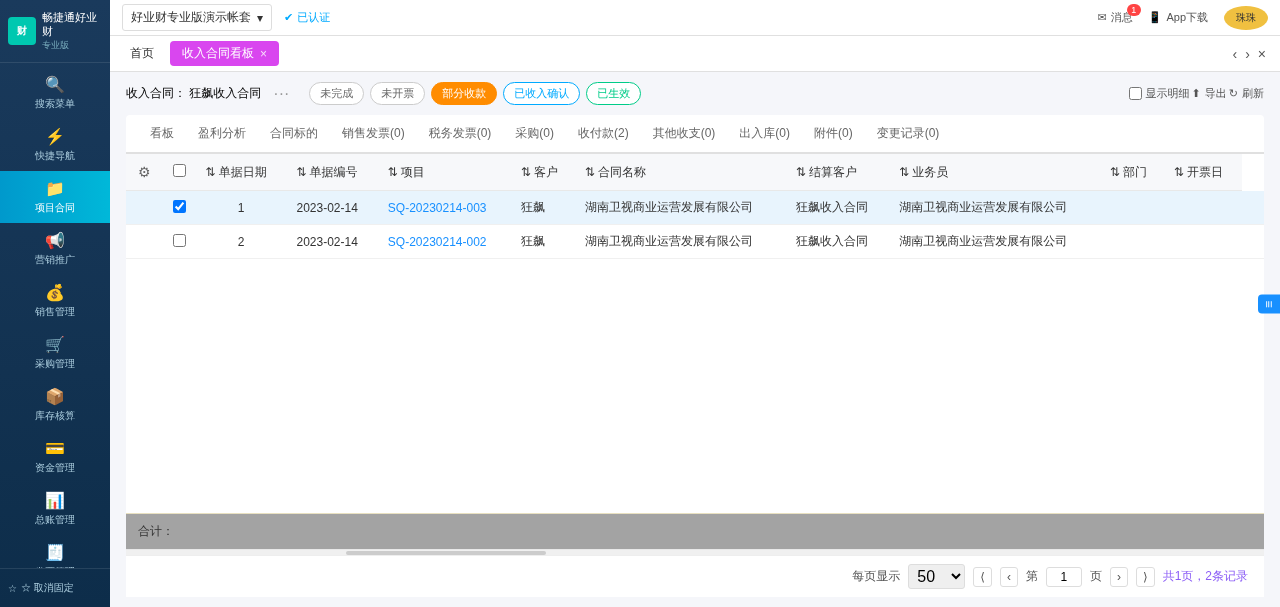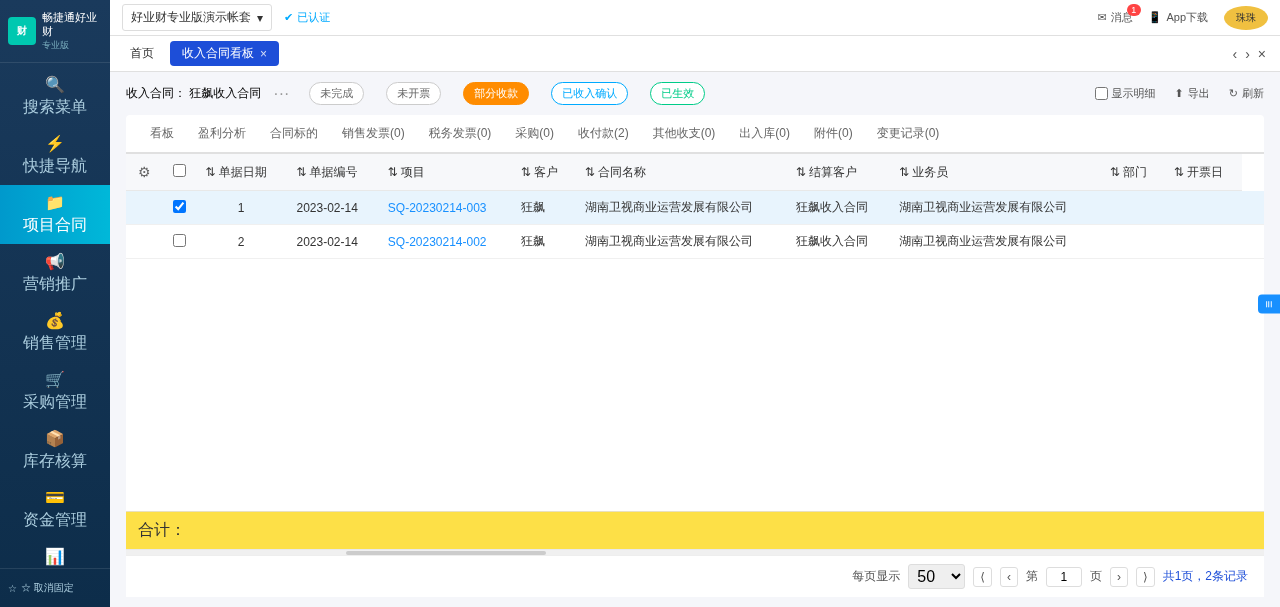--- a/index.html
+++ b/index.html
@@ -10,56 +10,56 @@
     .sidebar-logo { padding: 10px 8px; display: flex; align-items: center; gap: 6px; border-bottom: 1px solid rgba(255,255,255,0.1); }
     .sidebar-logo-icon { width: 28px; height: 28px; background: #00c8b0; border-radius: 4px; display: flex; align-items: center; justify-content: center; color: white; font-size: 10px; font-weight: bold; flex-shrink: 0; }
     .sidebar-logo-text { color: white; font-size: 11px; line-height: 1.3; }
     .sidebar-logo-sub { color: #7ab; font-size: 9px; }
     .sidebar-nav { padding: 4px 0; flex: 1; overflow-y: auto; }
     .sidebar-nav::-webkit-scrollbar { width: 3px; }
     .sidebar-nav::-webkit-scrollbar-thumb { background: rgba(255,255,255,0.2); }
     .nav-item { display: flex; flex-direction: column; align-items: center; padding: 8px 4px; cursor: pointer; color: #acd; transition: background 0.2s; gap: 3px; }
     .nav-item.active { background: linear-gradient(90deg, #0099cc, #00b8d9); color: white; }
     .nav-item-icon { font-size: 16px; }
-    .nav-item-label { font-size: 16px; text-align: center; }
+    .nav-item-label { font-size: 10px; text-align: center; }
     .sidebar-bottom { padding: 8px; border-top: 1px solid rgba(255,255,255,0.1); }
     .sidebar-bottom-item { display: flex; align-items: center; gap: 4px; color: #acd; padding: 4px 0; cursor: pointer; font-size: 10px; }
 
     
     .main { flex: 1; display: flex; flex-direction: column; overflow: hidden; }
 
     
     .topbar { background: white; border-bottom: 1px solid #e0e0e0; display: flex; align-items: center; padding: 0 12px; height: 36px; flex-shrink: 0; }
     .company-selector { display: flex; align-items: center; gap: 6px; cursor: pointer; color: #333; font-size: 12px; padding: 4px 8px; border: 1px solid #ddd; border-radius: 3px; }
     .certified-badge { display: flex; align-items: center; gap: 4px; color: #00aaff; font-size: 11px; margin-left: 12px; }
     .topbar-right { margin-left: auto; display: flex; align-items: center; gap: 16px; }
     .topbar-action { display: flex; align-items: center; gap: 4px; cursor: pointer; color: #555; font-size: 11px; position: relative; }
     .badge { position: absolute; top: -6px; right: -8px; background: #ff4444; color: white; border-radius: 8px; font-size: 9px; padding: 1px 4px; min-width: 14px; text-align: center; }
     .avatar { width: 44px; height: 24px; background: #f0c040; border-radius: 50%; display: flex; align-items: center; justify-content: center; font-size: 10px; color: #333; }
 
     
     .tabbar { background: white; border-bottom: 1px solid #e0e0e0; display: flex; align-items: center; padding: 0 12px; height: 36px; gap: 8px; flex-shrink: 0; }
     .tab-home { color: #333; font-size: 12px; cursor: pointer; padding: 0 8px; }
-    .tab-active { background: #1d4ed8; color: white; border-radius: 4px; padding: 4px 12px; display: flex; align-items: center; gap: 6px; font-size: 12px; cursor: pointer; }
+    .tab-active { background: #d946ef; color: white; border-radius: 4px; padding: 4px 12px; display: flex; align-items: center; gap: 6px; font-size: 12px; cursor: pointer; }
     .tab-close { color: rgba(255,255,255,0.8); cursor: pointer; }
     .tabbar-nav { margin-left: auto; display: flex; gap: 4px; }
     .tabbar-nav-btn { background: none; border: none; cursor: pointer; color: #555; font-size: 14px; padding: 2px; }
 
     
     .page { flex: 1; display: flex; flex-direction: column; padding: 10px 16px; overflow: hidden; background: #f5f6fa; }
 
     
     .contract-header { display: flex; align-items: center; gap: 12px; margin-bottom: 10px; }
     .contract-more { color: #999; cursor: pointer; font-size: 16px; }
-    .status-buttons { display: flex; gap: 22px; margin-left: 8px; align-items: flex-end; }
+    .status-buttons { display: flex; gap: 6px; margin-left: 8px; align-items: flex-end; }
     .status-btn { padding: 3px 10px; border-radius: 12px; border: 1px solid #ccc; font-size: 11px; cursor: pointer; background: white; color: #666; }
     .status-btn.active-partial { background: #ff8c00; color: white; border-color: #ff8c00; }
     .status-btn.active-confirmed { background: white; color: #00aaff; border-color: #00aaff; }
     .status-btn.active-effect { background: white; color: #00cc88; border-color: #00cc88; }
-    .header-actions { margin-left: auto; display: flex; align-items: center; gap: 19px; padding-left: 48px; }
+    .header-actions { margin-left: auto; display: flex; align-items: center; gap: 2px; padding-left: 48px; }
     .header-action-btn { display: flex; align-items: center; gap: 4px; color: #555; font-size: 11px; cursor: pointer; }
     .checkbox-label { display: flex; align-items: center; gap: 4px; color: #555; font-size: 11px; }
 
     
     .content-tabs { background: white; border-radius: 4px 4px 0 0; border-bottom: 2px solid #e0e0e0; display: flex; padding: 0 12px; flex-shrink: 0; }
     .content-tab { padding: 10px 12px; cursor: pointer; color: #666; font-size: 12px; border-bottom: 2px solid transparent; margin-bottom: -2px; white-space: nowrap; }
     .content-tab.active { color: #00b8a0; border-bottom-color: #00b8a0; font-weight: 500; }
 
     
     .table-container { flex: 1; background: white; overflow: auto; }
@@ -69,28 +69,28 @@
     .data-table tr.selected td { background: #e8f4fd; }
     .th-settings { width: 36px; text-align: center; }
     .th-check { width: 28px; text-align: center; }
     .th-sort { display: inline-flex; align-items: center; gap: 3px; cursor: pointer; }
     .link-text { color: #1890ff; cursor: pointer; text-decoration: none; }
     .row-num { color: #999; text-align: center; }
     .col-checkbox { text-align: center; }
     .settings-icon-cell { text-align: center; }
 
     
-    .sum-bar { background: #fde047; border-top: 1px solid #e8e0c0; padding: 8px 12px; display: flex; align-items: center; font-size: 16px; color: #333; flex-shrink: 0; min-height: 36px; }
+    .sum-bar { background: #a3a3a3; border-top: 1px solid #e8e0c0; padding: 8px 12px; display: flex; align-items: center; font-size: 12px; color: #333; flex-shrink: 0; min-height: 36px; }
 
     
     .pagination { background: white; border-top: 1px solid #eee; padding: 8px 16px; display: flex; align-items: center; justify-content: flex-end; gap: 8px; flex-shrink: 0; font-size: 12px; color: #555; }
     .page-size-select { border: 1px solid #ddd; border-radius: 3px; padding: 2px 4px; font-size: 16px; }
     .page-btn { background: none; border: 1px solid #ddd; border-radius: 3px; padding: 2px 6px; cursor: pointer; color: #555; font-size: 12px; }
     .page-input { width: 36px; border: 1px solid #ddd; border-radius: 3px; padding: 2px 4px; text-align: center; font-size: 12px; }
-    .page-info { color: #1d4ed8; }
+    .page-info { color: #8b5cf6; }
 
     
     .table-container::-webkit-scrollbar { height: 8px; width: 8px; }
     .table-container::-webkit-scrollbar-thumb { background: #ccc; border-radius: 4px; }
     .table-scroll-indicator { height: 6px; background: #f0f0f0; border-top: 1px solid #e8e8e8; display: flex; align-items: center; padding: 0 120px 0 220px; }
     .scroll-thumb { height: 4px; width: 200px; background: #ccc; border-radius: 2px; }
 
     
     input[type="checkbox"] { width: 13px; height: 13px; cursor: pointer; }
     

